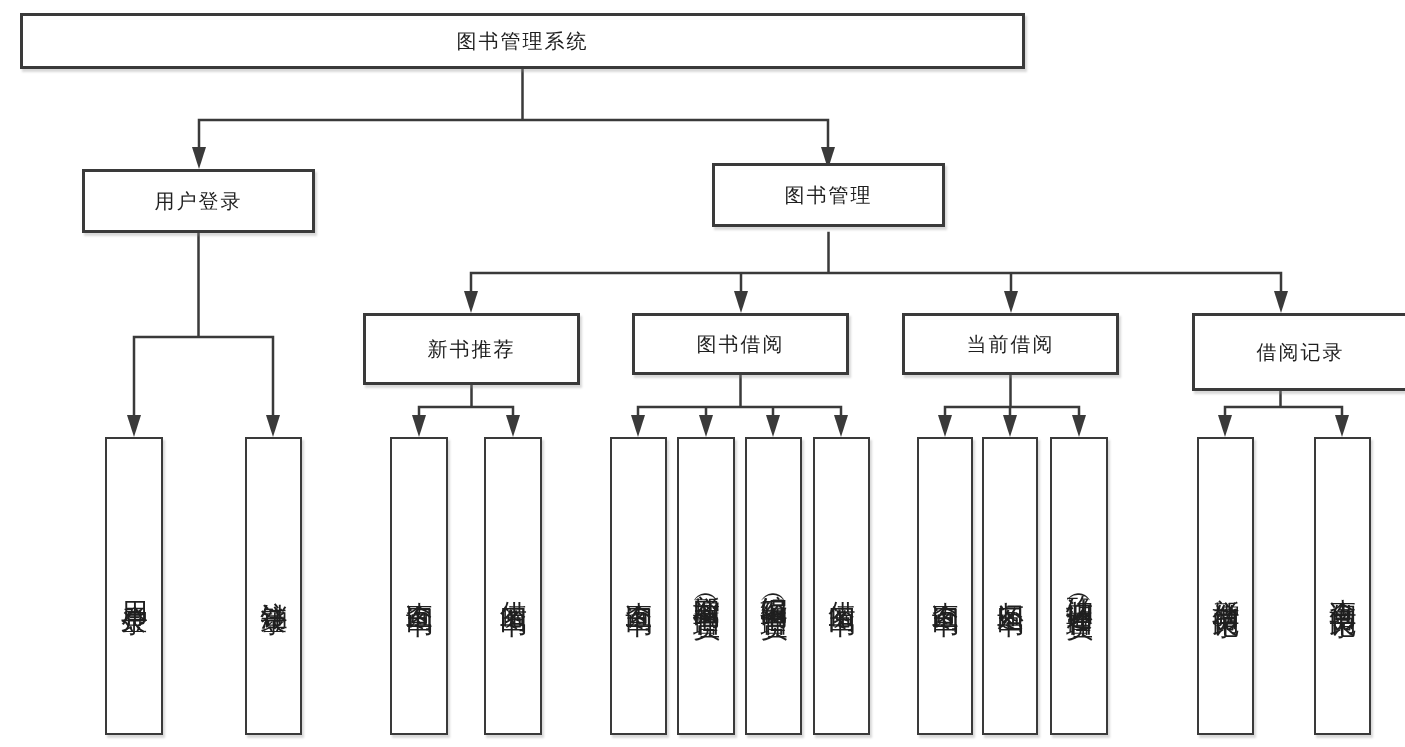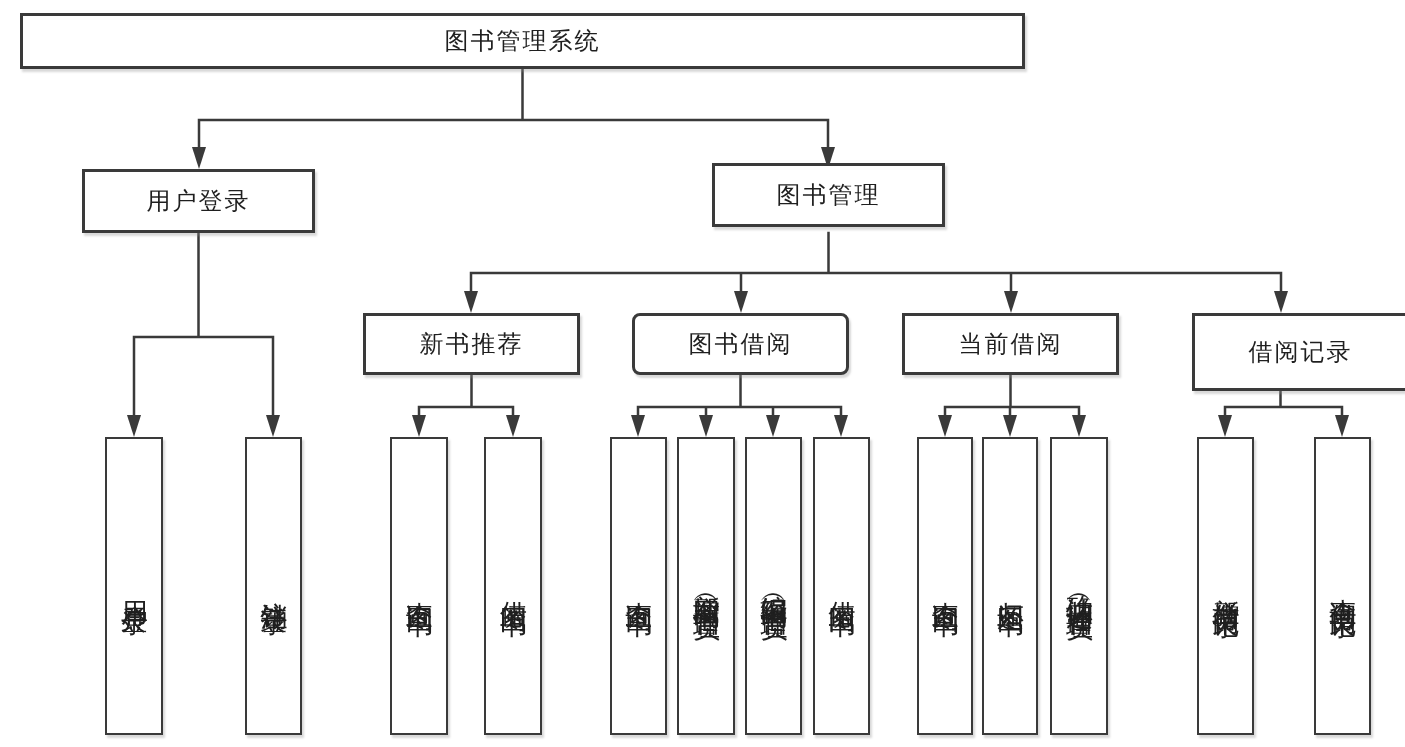--- a/index.html
+++ b/index.html
@@ -27,38 +27,38 @@
     box-sizing: border-box;
     background: #ffffff;
     border: 3px solid #3a3a3a;
     display: flex;
     align-items: center;
     justify-content: center;
     z-index: 2;
     box-shadow: 2px 3px 2px rgba(145,145,145,0.35);
   }
   .hnode {
-    font-size: 24px;
+    font-size: 20px;
     letter-spacing: 2px;
     white-space: nowrap;
   }
   .leaf {
     border-width: 2.5px;
     font-size: 27px;
     letter-spacing: 3px;
     writing-mode: vertical-rl;
     text-orientation: mixed;
     line-height: 1;
   }
   
   .n-root { left: 20px;  top: 13px;  width: 1005px; height: 56px; }
   .n-l2a  { left: 82px;  top: 169px; width: 233px;  height: 64px; }
   .n-l2b  { left: 712px; top: 163px; width: 233px;  height: 64px; }
-  .n-l3a  { left: 363px;  top: 313px; width: 217px; height: 62px; }
-  .n-l3b  { left: 632px;  top: 313px; width: 217px; height: 62px; border-radius: 8px; }
+  .n-l3a  { left: 363px;  top: 313px; width: 217px; height: 72px; }
+  .n-l3b  { left: 632px;  top: 313px; width: 217px; height: 62px; }
   .n-l3c  { left: 902px;  top: 313px; width: 217px; height: 62px; }
   .n-l3d  { left: 1172px; top: 313px; width: 217px; height: 78px; margin-left: 20px; }
   
   .lf0  { left: 105px;  width: 58px; }
   .lf1  { left: 245px;  width: 57px; }
   .lf2  { left: 390px;  width: 58px; }
   .lf3  { left: 484px;  width: 58px; }
   .lf4  { left: 610px;  width: 57px; }
   .lf5  { left: 677px;  width: 58px; }
   .lf6  { left: 745px;  width: 57px; }

